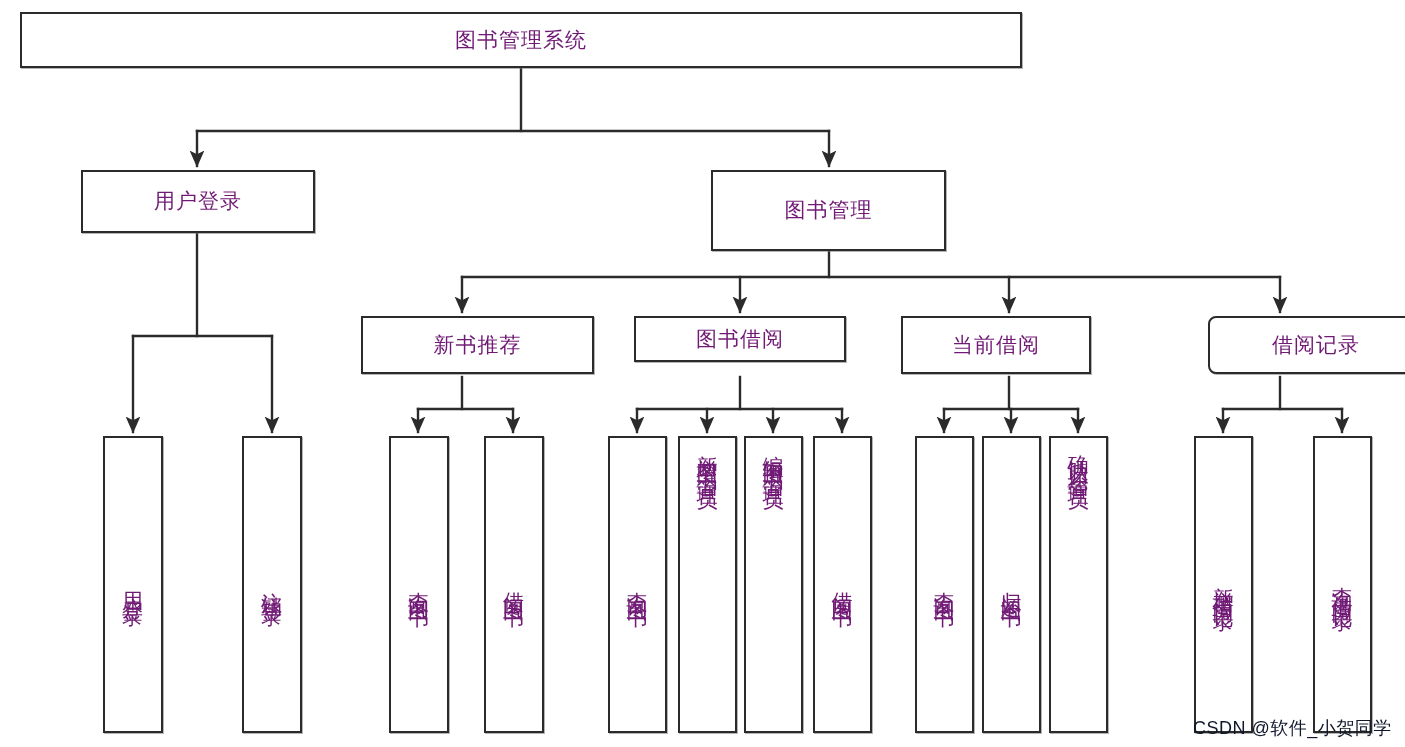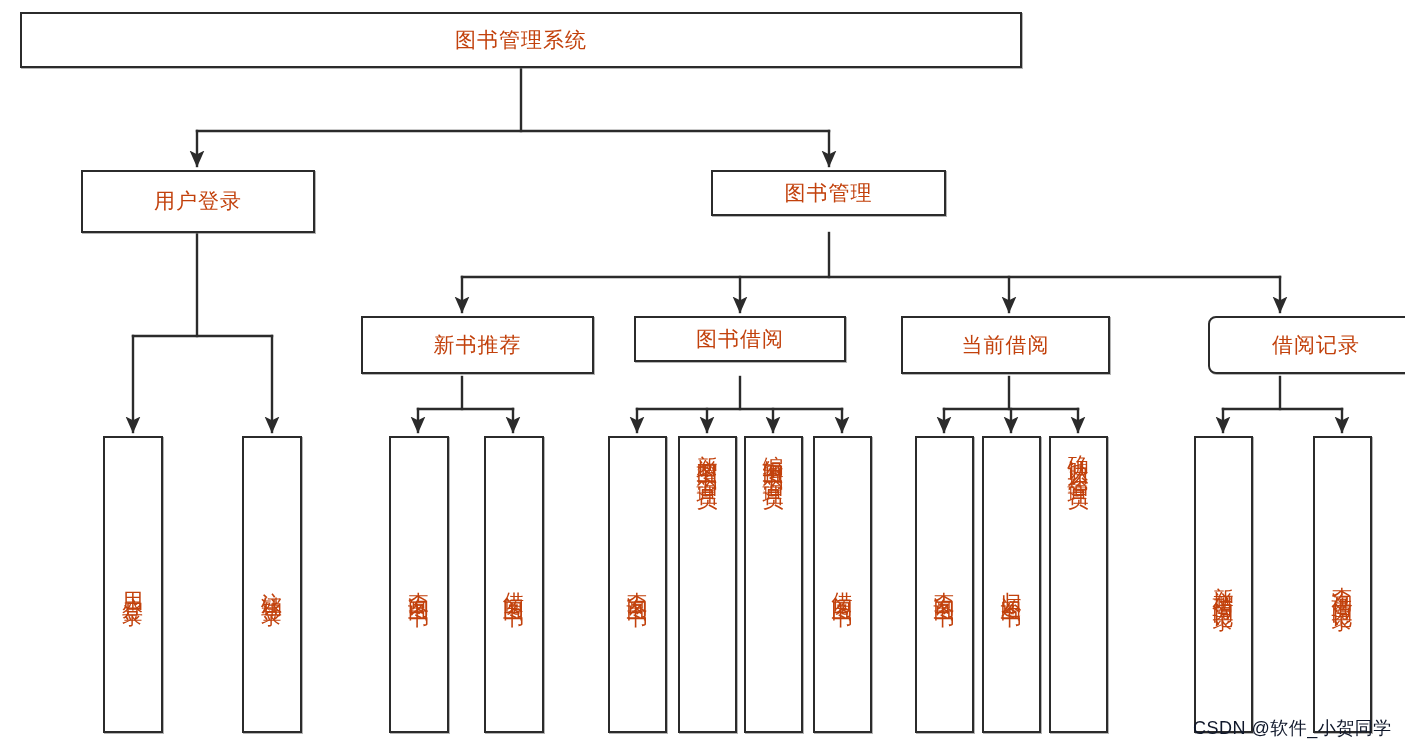--- a/index.html
+++ b/index.html
@@ -28,21 +28,21 @@
   }
   .node {
     position: absolute;
     box-sizing: border-box;
     background: #ffffff;
     border: 2px solid #2b2b2b;
     box-shadow: 1px 1px 0 rgba(120,120,120,0.55);
     display: flex;
     align-items: center;
     justify-content: center;
-    color: #c2410c;
+    color: #701a75;
     z-index: 2;
   }
   .node .label {
     display: block;
     text-align: center;
     line-height: 1.18;
   }
   
   .node.horiz .label {
     font-size: 21px;
@@ -133,33 +133,33 @@
   </svg>
 
   <div class="node horiz" style="left:20px; top:12px; width:1002px; height:56px;">
     <span class="label">图书管理系统</span>
   </div>
 
   <div class="node horiz" style="left:81px; top:170px; width:234px; height:63px;">
     <span class="label">用户登录</span>
   </div>
 
-  <div class="node horiz" style="left:711px; top:170px; width:235px; height:46px;">
+  <div class="node horiz" style="left:711px; top:170px; width:235px; height:81px;">
     <span class="label">图书管理</span>
   </div>
 
   <div class="node horiz" style="left:361px; top:316px; width:233px; height:58px;">
     <span class="label">新书推荐</span>
   </div>
 
   <div class="node horiz" style="left:634px; top:316px; width:212px; height:46px;">
     <span class="label">图书借阅</span>
   </div>
 
-  <div class="node horiz" style="left:901px; top:316px; width:209px; height:58px;">
+  <div class="node horiz" style="left:901px; top:316px; width:190px; height:58px;">
     <span class="label">当前借阅</span>
   </div>
 
   <div class="node horiz" style="left:1208px; top:316px; width:216px; height:58px;border-radius:8px;">
     <span class="label">借阅记录</span>
   </div>
 
   <div class="node vert centered" style="left:103px; top:436px; width:60px; height:297px;">
     <span class="label">用户登录</span>
   </div>

